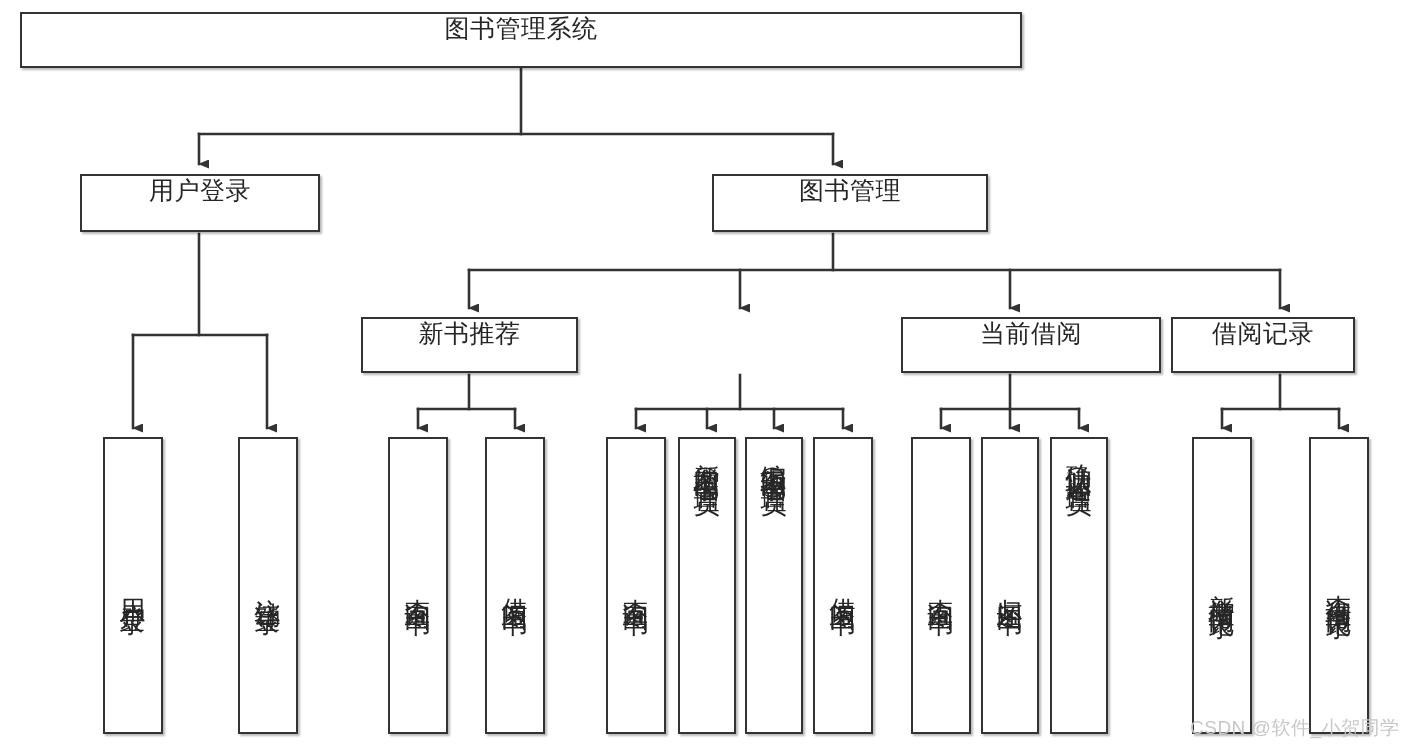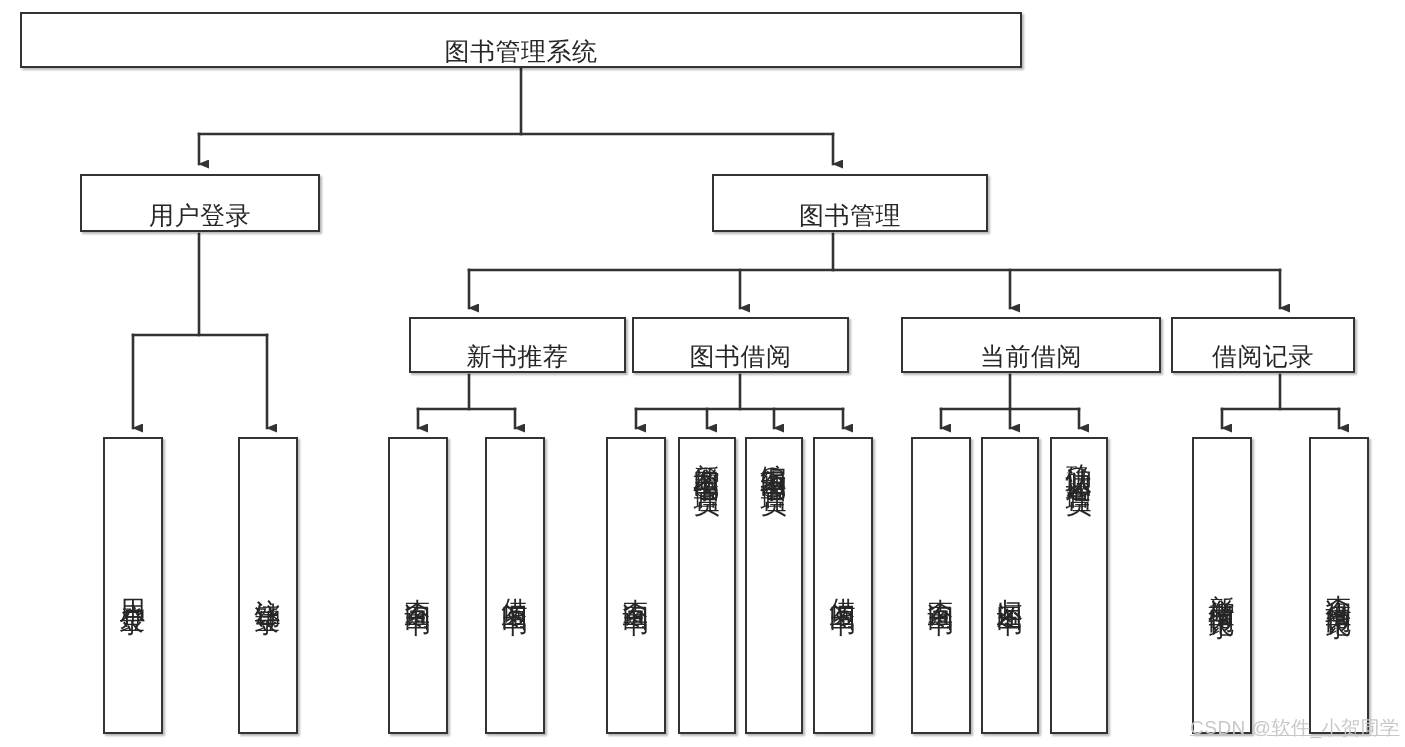--- a/index.html
+++ b/index.html
@@ -28,21 +28,21 @@
     height: 747px;
     pointer-events: none;
   }
   .node {
     position: absolute;
     box-sizing: border-box;
     background: #ffffff;
     border: 2px solid #333333;
     box-shadow: 2px 2px 2px rgba(0,0,0,0.28);
     display: flex;
-    align-items: flex-end;
+    align-items: flex-start;
     justify-content: center;
     overflow: hidden;
   }
   .node-label {
     color: #262626;
     text-align: center;
     line-height: 1.18;
     white-space: pre;
     letter-spacing: 0.5px;
   }
@@ -137,25 +137,22 @@
     <span class="node-label">图书管理系统</span>
   </div>
 
   <div class="node horizontal" style="left:80px; top:174px; width:240px; height:58px;">
     <span class="node-label">用户登录</span>
   </div>
   <div class="node horizontal" style="left:712px; top:174px; width:276px; height:58px;">
     <span class="node-label">图书管理</span>
   </div>
 
-  <div class="node horizontal" style="left:361px; top:317px; width:217px; height:56px;margin-left:48px;">
+  <div class="node horizontal" style="left:361px; top:317px; width:217px; height:56px;">
     <span class="node-label">新书推荐</span>
-  </div>
-  <div class="node horizontal" style="left:632px; top:317px; width:217px; height:56px;">
-    <span class="node-label">图书借阅</span>
   </div>
   <div class="node horizontal" style="left:901px; top:317px; width:260px; height:56px;">
     <span class="node-label">当前借阅</span>
   </div>
   <div class="node horizontal" style="left:1171px; top:317px; width:184px; height:56px;">
     <span class="node-label">借阅记录</span>
   </div>
 
   <div class="node vertical centered" style="left:103px; top:437px; width:60px; height:297px;">
     <span class="node-label">用户登录</span>
@@ -194,15 +191,15 @@
     <span class="node-label">确认归还（管理员）</span>
   </div>
 
   <div class="node vertical centered" style="left:1192px; top:437px; width:60px; height:297px;">
     <span class="node-label">新增借阅记录</span>
   </div>
   <div class="node vertical centered" style="left:1309px; top:437px; width:60px; height:297px;">
     <span class="node-label">查询借阅记录</span>
   </div>
 
-  <div class="watermark" style="left:1190px; top:715px;text-decoration:underline;">CSDN @软件_小贺同学</div>
+  <div class="watermark" style="left:1190px; top:715px;">CSDN @软件_小贺同学</div>
 
 </div>
 
 </body></html>

